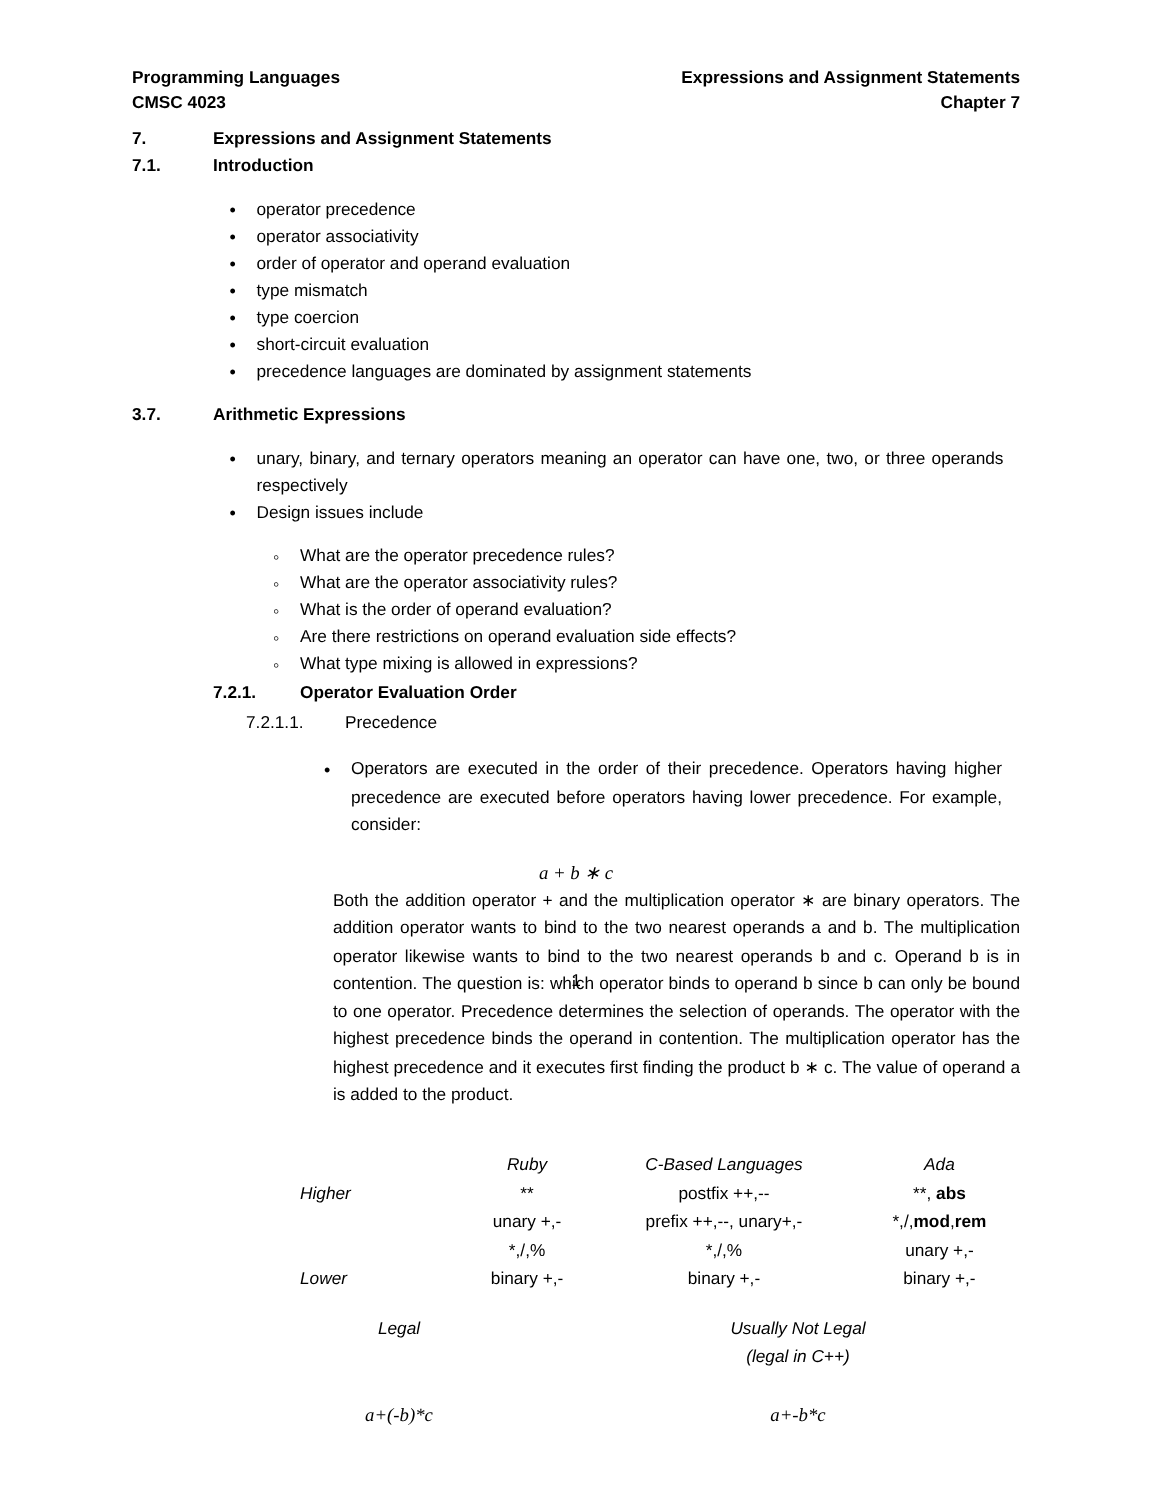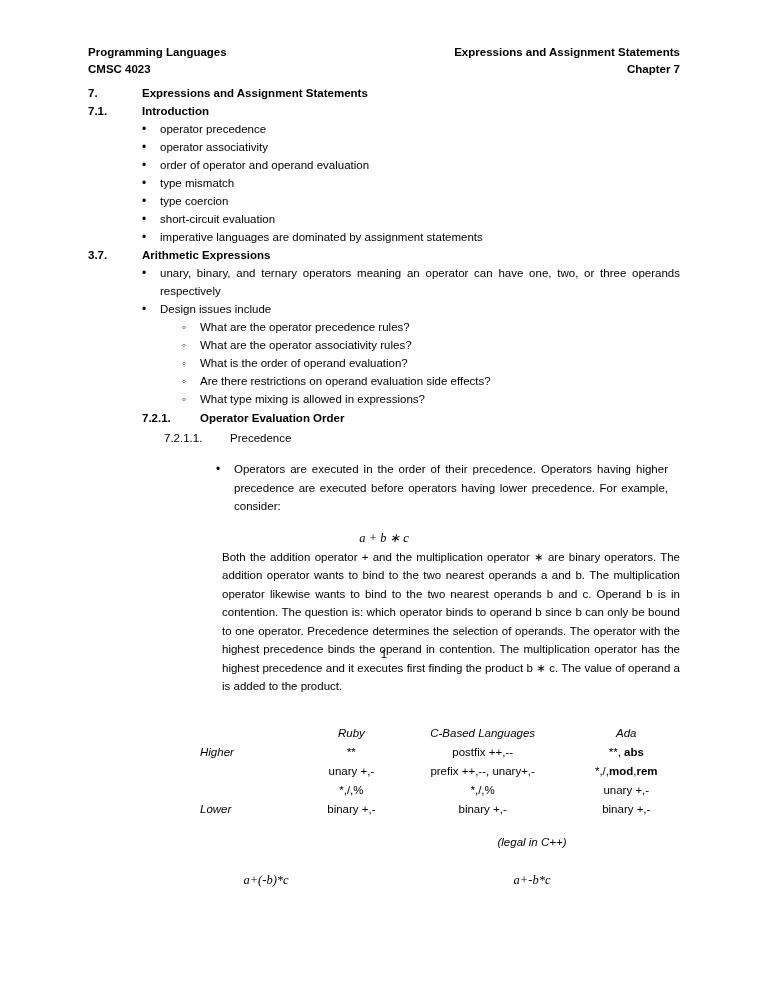--- a/index.html
+++ b/index.html
@@ -40,21 +40,21 @@
     line-height: 18px;
   }
   .sec-num { width: 54px; flex: 0 0 54px; }
   .sec-title { flex: 1 1 auto; }
 
   .spacer-2 { height: 6px; }
 
   
   ul.lvl1 {
     list-style: none;
-    margin: 0;
+    margin: 11px;
     padding: 0;
   }
   ul.lvl1 > li {
     position: relative;
     font-family: "Liberation Sans", sans-serif;
     font-size: 11.5px;
     line-height: 18px;
     padding-left: 72px;
     margin: 0;
   }
@@ -226,21 +226,21 @@
     <div class="sec-title">Introduction</div>
   </div>
 
   <ul class="lvl1">
     <li>operator precedence</li>
     <li>operator associativity</li>
     <li>order of operator and operand evaluation</li>
     <li>type mismatch</li>
     <li>type coercion</li>
     <li>short-circuit evaluation</li>
-    <li>imperative languages are dominated by assignment statements</li>
+    <li>precedence languages are dominated by assignment statements</li>
   </ul>
 
   <div class="sec-row">
     <div class="sec-num">3.7.</div>
     <div class="sec-title">Arithmetic Expressions</div>
   </div>
 
   <ul class="lvl1">
     <li class="just">unary, binary, and ternary operators meaning an operator can have one, two, or three operands respectively</li>
     <li>Design issues include</li>
@@ -303,20 +303,24 @@
       <td class="col-c">binary +,-</td>
       <td class="col-c">binary +,-</td>
       <td class="col-c">binary +,-</td>
     </tr>
   </tbody>
     </table>
 
   <div class="unary-wrap">
     <table class="unary-table">
       <tbody>
+          <tr>
+        <td class="u-left ital">Legal</td>
+        <td class="u-right ital">Usually Not Legal</td>
+      </tr>
       <tr>
         <td class="u-left"></td>
         <td class="u-right ital">(legal in C++)</td>
       </tr>
       <tr>
         <td class="u-left">&nbsp;</td>
         <td class="u-right">&nbsp;</td>
       </tr>
       <tr>
         <td class="u-left mono-ital">a+(-b)*c</td>

